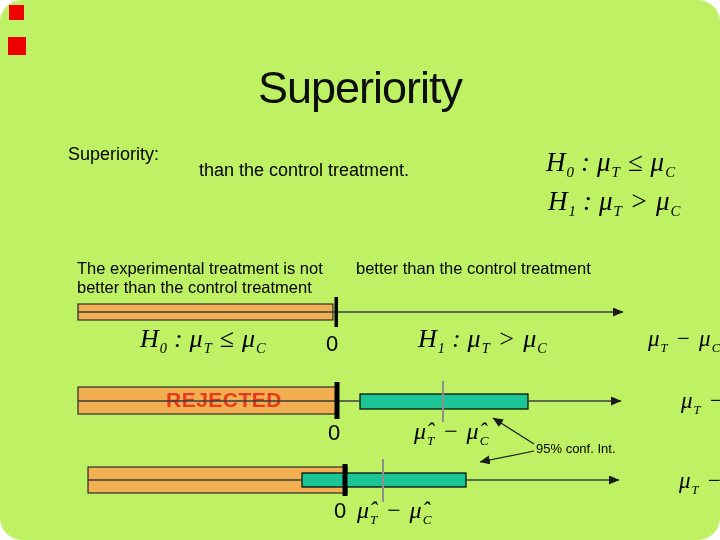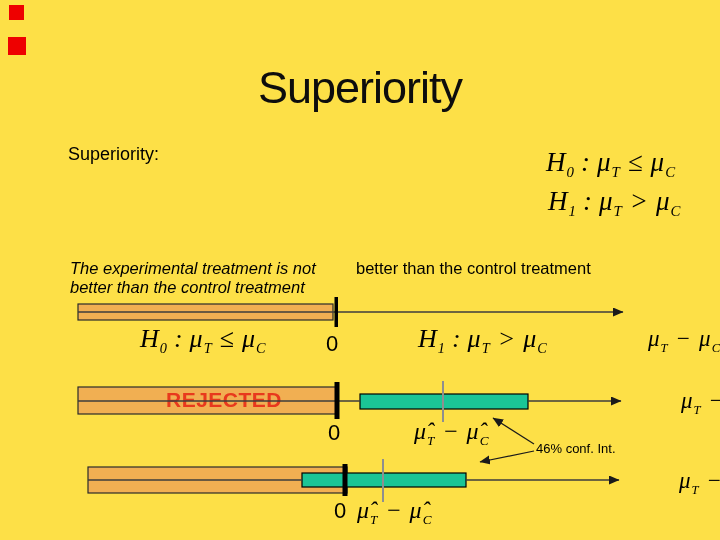--- a/index.html
+++ b/index.html
@@ -1,30 +1,30 @@
 <!DOCTYPE html>
 <html style="--bar_orange: #F1AF52; --bar_border: #2a2a2a; --bar_green: #1BC596; --rejected: #E8391D; --square_red: #EE0000; --axis: #3c3c3c; --tick_gray: #8f8f8f;"><head>
 <meta charset="utf-8">
 <style>
   :root{
     --bar_orange:#F1AF52; --bar_border:#2a2a2a; --bar_green:#1BC596;
     --rejected:#E8391D; --square_red:#EE0000; --axis:#3c3c3c; --tick_gray:#8f8f8f;
   }
   html,body{margin:0;padding:0;background:#fff;}
-  #slide{position:relative;width:720px;height:540px;background:#fde047;overflow:hidden;
-         font-family:"Liberation Sans",sans-serif;color:#000;}
+  #slide{position:relative;width:720px;height:540px;background:#bef264;overflow:hidden;
+         font-family:"Liberation Sans",sans-serif;color:#000;border-radius:22px;}
   .txt{position:absolute;z-index:2;white-space:nowrap;}
   .decor-square{position:absolute;z-index:2;background:var(--square_red);}
   #sq1{left:9px;top:5px;width:15px;height:15px;}
   #sq2{left:8px;top:37px;width:18px;height:18px;}
   .title{left:0;top:62px;width:720px;text-align:center;font-size:45px;letter-spacing:-1px;color:#0d0d0d;}
   .def-term{left:68px;top:144px;font-size:18px;}
   .def-text{left:199px;top:160px;font-size:18px;line-height:21px;white-space:nowrap;}
   .region-label{font-size:16.5px;line-height:19px;}
-  #region-left{left:70px;top:259px;font-style:italic;}
+  #region-left{left:77px;top:259px;}
   #region-right{left:356px;top:259px;}
   .fx{font-family:Liberation Serif, serif;font-style:italic;z-index:2;position:absolute;white-space:nowrap;}
   .fx sub{font-size:.55em;margin-left:1px;}
   .fx .colon{margin:0 7px;}
   .fx .opx{margin:0 8px;}
   .fx-top{font-size:27px;}
   .fx-mid{font-size:26px;}
   .fx-diff{font-size:23px;margin-left:31px;}
   .fx-hat{font-size:24px;}
   #f-h0-top{left:546px;top:147px;}
@@ -57,20 +57,21 @@
 
 <div id="slide">
 
   <div id="sq1" class="decor-square"></div>
   <div id="sq2" class="decor-square"></div>
 
   <div class="txt title">Superiority</div>
 
   <div class="txt def-term">Superiority:</div>
   <div class="txt def-text">
+    <div>than the control treatment.</div>
   </div>
 
   <span id="f-h0-top" class="fx fx-top"><span>H</span><sub>0</sub><span class="colon">:</span><span>μ</span><sub>T</sub><span class="opx">≤</span><span>μ</span><sub>C</sub></span>
   <span id="f-h1-top" class="fx fx-top"><span>H</span><sub>1</sub><span class="colon">:</span><span>μ</span><sub>T</sub><span class="opx">&gt;</span><span>μ</span><sub>C</sub></span>
 
   <div id="region-left" class="txt region-label">
     <div>The experimental treatment is not</div>
     <div>better than the control treatment</div>
   </div>
   <div id="region-right" class="txt region-label">
@@ -93,21 +94,21 @@
   <span id="f-diff-row3" class="fx fx-diff"><span>μ</span><sub>T</sub><span class="opx">−</span><span>μ</span><sub>C</sub></span>
 
   <span id="f-hat-row2" class="fx fx-hat"><span>μ̂</span><sub>T</sub><span class="opx">−</span><span>μ̂</span><sub>C</sub></span>
   <span id="f-hat-row3" class="fx fx-hat"><span>μ̂</span><sub>T</sub><span class="opx">−</span><span>μ̂</span><sub>C</sub></span>
 
   <div id="zero-row1" class="txt zero">0</div>
   <div id="zero-row2" class="txt zero">0</div>
   <div id="zero-row3" class="txt zero">0</div>
 
   <div class="txt rejected">REJECTED</div>
-  <div class="txt conf-label">46% conf. Int.</div>
+  <div class="txt conf-label">95% conf. Int.</div>
 
   <svg id="svg-lines" width="720" height="540">
     <defs>
       <marker id="ah" markerUnits="userSpaceOnUse" markerWidth="12" markerHeight="10" refX="10" refY="4.5" orient="auto">
         <path d="M0,0 L10.5,4.5 L0,9 Z" fill="#1a1a1a"></path>
       </marker>
     </defs>
     <line class="axis" x1="78" y1="312" x2="623" y2="312" marker-end="url(#ah)"></line>
     <line class="axis" x1="78" y1="401" x2="360" y2="401"></line>
     <line class="axis" x1="528" y1="401" x2="621" y2="401" marker-end="url(#ah)"></line>

